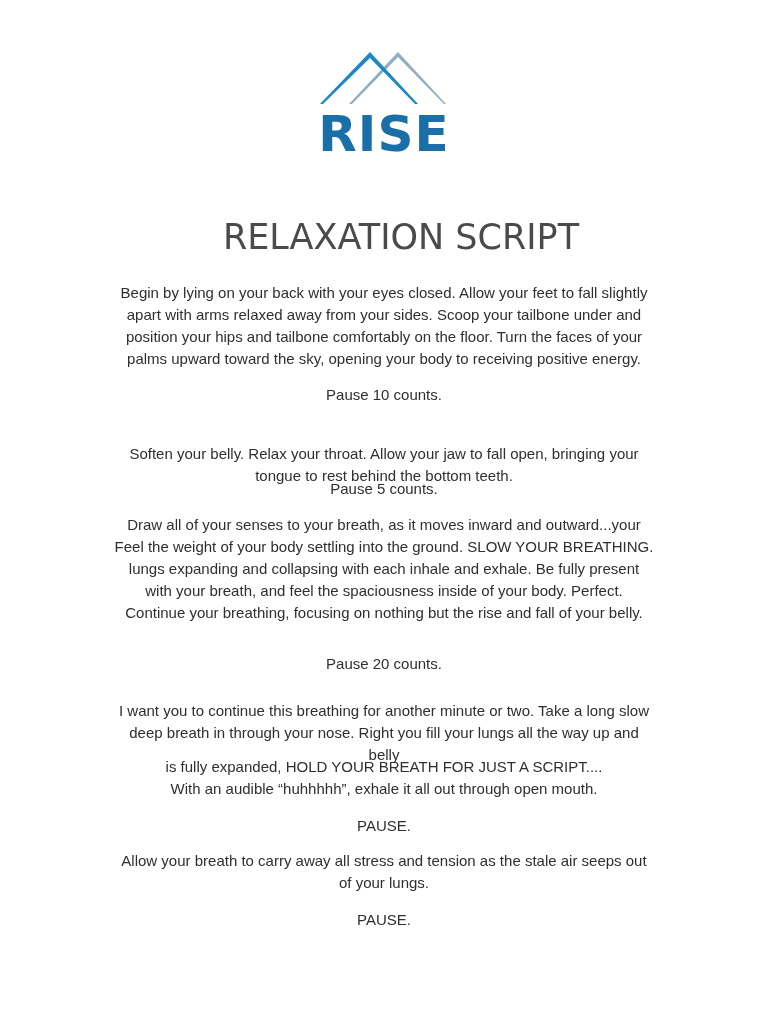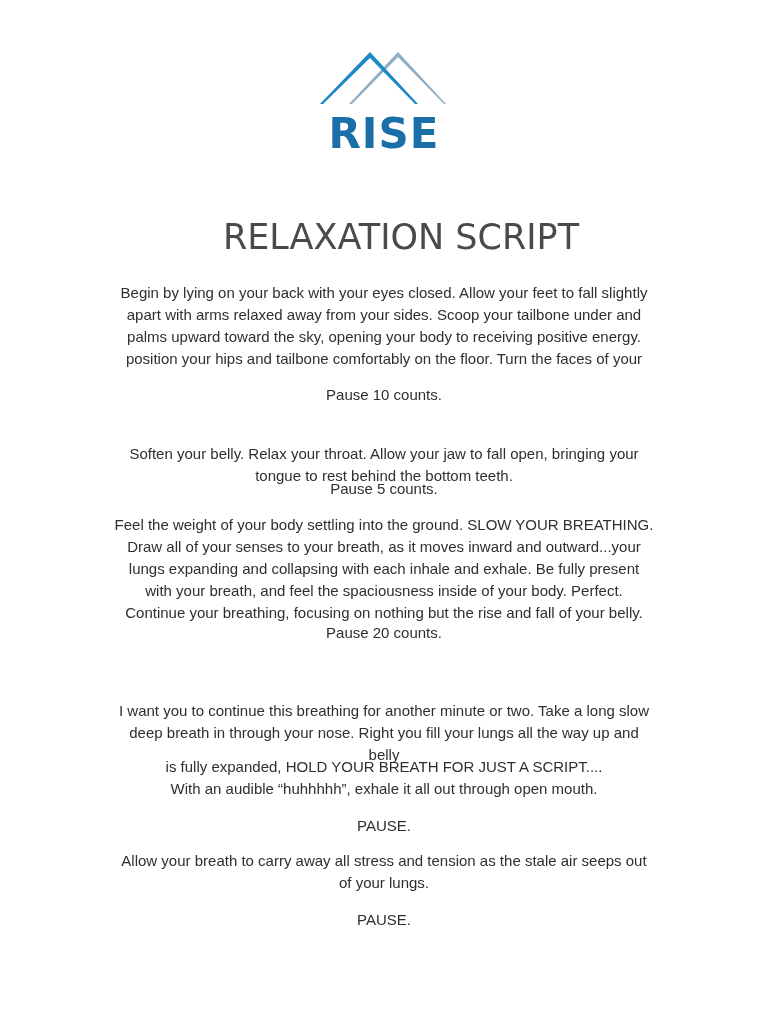--- a/index.html
+++ b/index.html
@@ -1,19 +1,19 @@
 <!DOCTYPE html>
 <html><head>
 <meta charset="utf-8">
 <style>
   html, body { margin:0; padding:0; background:#ffffff; }
   body { width:768px; height:1024px; position:relative; overflow:hidden; font-family:"Liberation Sans", sans-serif; }
   .logo { position:absolute; left:316px; top:48px; width:136px; height:110px; }
   .logo svg { position:absolute; left:0; top:0; }
-  .brand { position:absolute; left:0; width:768px; top:108px; text-align:center; font-family:"DejaVu Sans", sans-serif; font-weight:bold; font-size:42px; letter-spacing:1px; line-height:52px; }
+  .brand { position:absolute; left:0; width:768px; top:108px; text-align:center; font-family:"DejaVu Sans", sans-serif; font-weight:bold; font-size:50px; letter-spacing:1px; line-height:52px; }
   .title { position:absolute; left:0; width:768px; top:198px; text-align:center; font-family:"DejaVu Sans", sans-serif; font-size:35px; line-height:44px; color:#4a4a4a; letter-spacing:0px; }
   .para { position:absolute; left:100px; width:568px; text-align:center; font-size:15px; line-height:22px; color:#2f2f2f; }
   .para .ln { display:block; white-space:nowrap; }
 </style>
 </head>
 <body>
 
 <div class="logo">
   <svg width="136" height="60" viewBox="0 0 136 60">
 
@@ -23,46 +23,46 @@
   </svg>
 </div>
 
 <div class="brand" style="color:#1a6fa8;">RISE</div>
 
 <h1 class="title" style="margin:17px;font-weight:normal;">RELAXATION SCRIPT</h1>
 
 <div class="para" style="top:282px;">
   <span class="ln">Begin by lying on your back with your eyes closed. Allow your feet to fall slightly</span>
   <span class="ln">apart with arms relaxed away from your sides. Scoop your tailbone under and</span>
+  <span class="ln">position your hips and tailbone comfortably on the floor. Turn the faces of your</span>
   <span class="ln">palms upward toward the sky, opening your body to receiving positive energy.</span>
-  <span class="ln">position your hips and tailbone comfortably on the floor. Turn the faces of your</span>
 </div>
 
 <div class="para" style="top:384px;">
   <span class="ln">Pause 10 counts.</span>
 </div>
 
 <div class="para" style="top:443px;">
   <span class="ln">Soften your belly. Relax your throat. Allow your jaw to fall open, bringing your</span>
   <span class="ln">tongue to rest behind the bottom teeth.</span>
 </div>
 
 <div class="para" style="top:478px;">
   <span class="ln">Pause 5 counts.</span>
 </div>
 
 <div class="para" style="top:514px;">
+  <span class="ln">Draw all of your senses to your breath, as it moves inward and outward...your</span>
   <span class="ln">Feel the weight of your body settling into the ground. SLOW YOUR BREATHING.</span>
-  <span class="ln">Draw all of your senses to your breath, as it moves inward and outward...your</span>
   <span class="ln">lungs expanding and collapsing with each inhale and exhale. Be fully present</span>
   <span class="ln">with your breath, and feel the spaciousness inside of your body. Perfect.</span>
   <span class="ln">Continue your breathing, focusing on nothing but the rise and fall of your belly.</span>
 </div>
 
-<div class="para" style="top:622px;">
+<div class="para" style="top:653px;">
   <span class="ln">Pause 20 counts.</span>
 </div>
 
 <div class="para" style="top:700px;">
   <span class="ln">I want you to continue this breathing for another minute or two. Take a long slow</span>
   <span class="ln">deep breath in through your nose. Right you fill your lungs all the way up and</span>
   <span class="ln">belly</span>
 </div>
 
 <div class="para" style="top:756px;">

